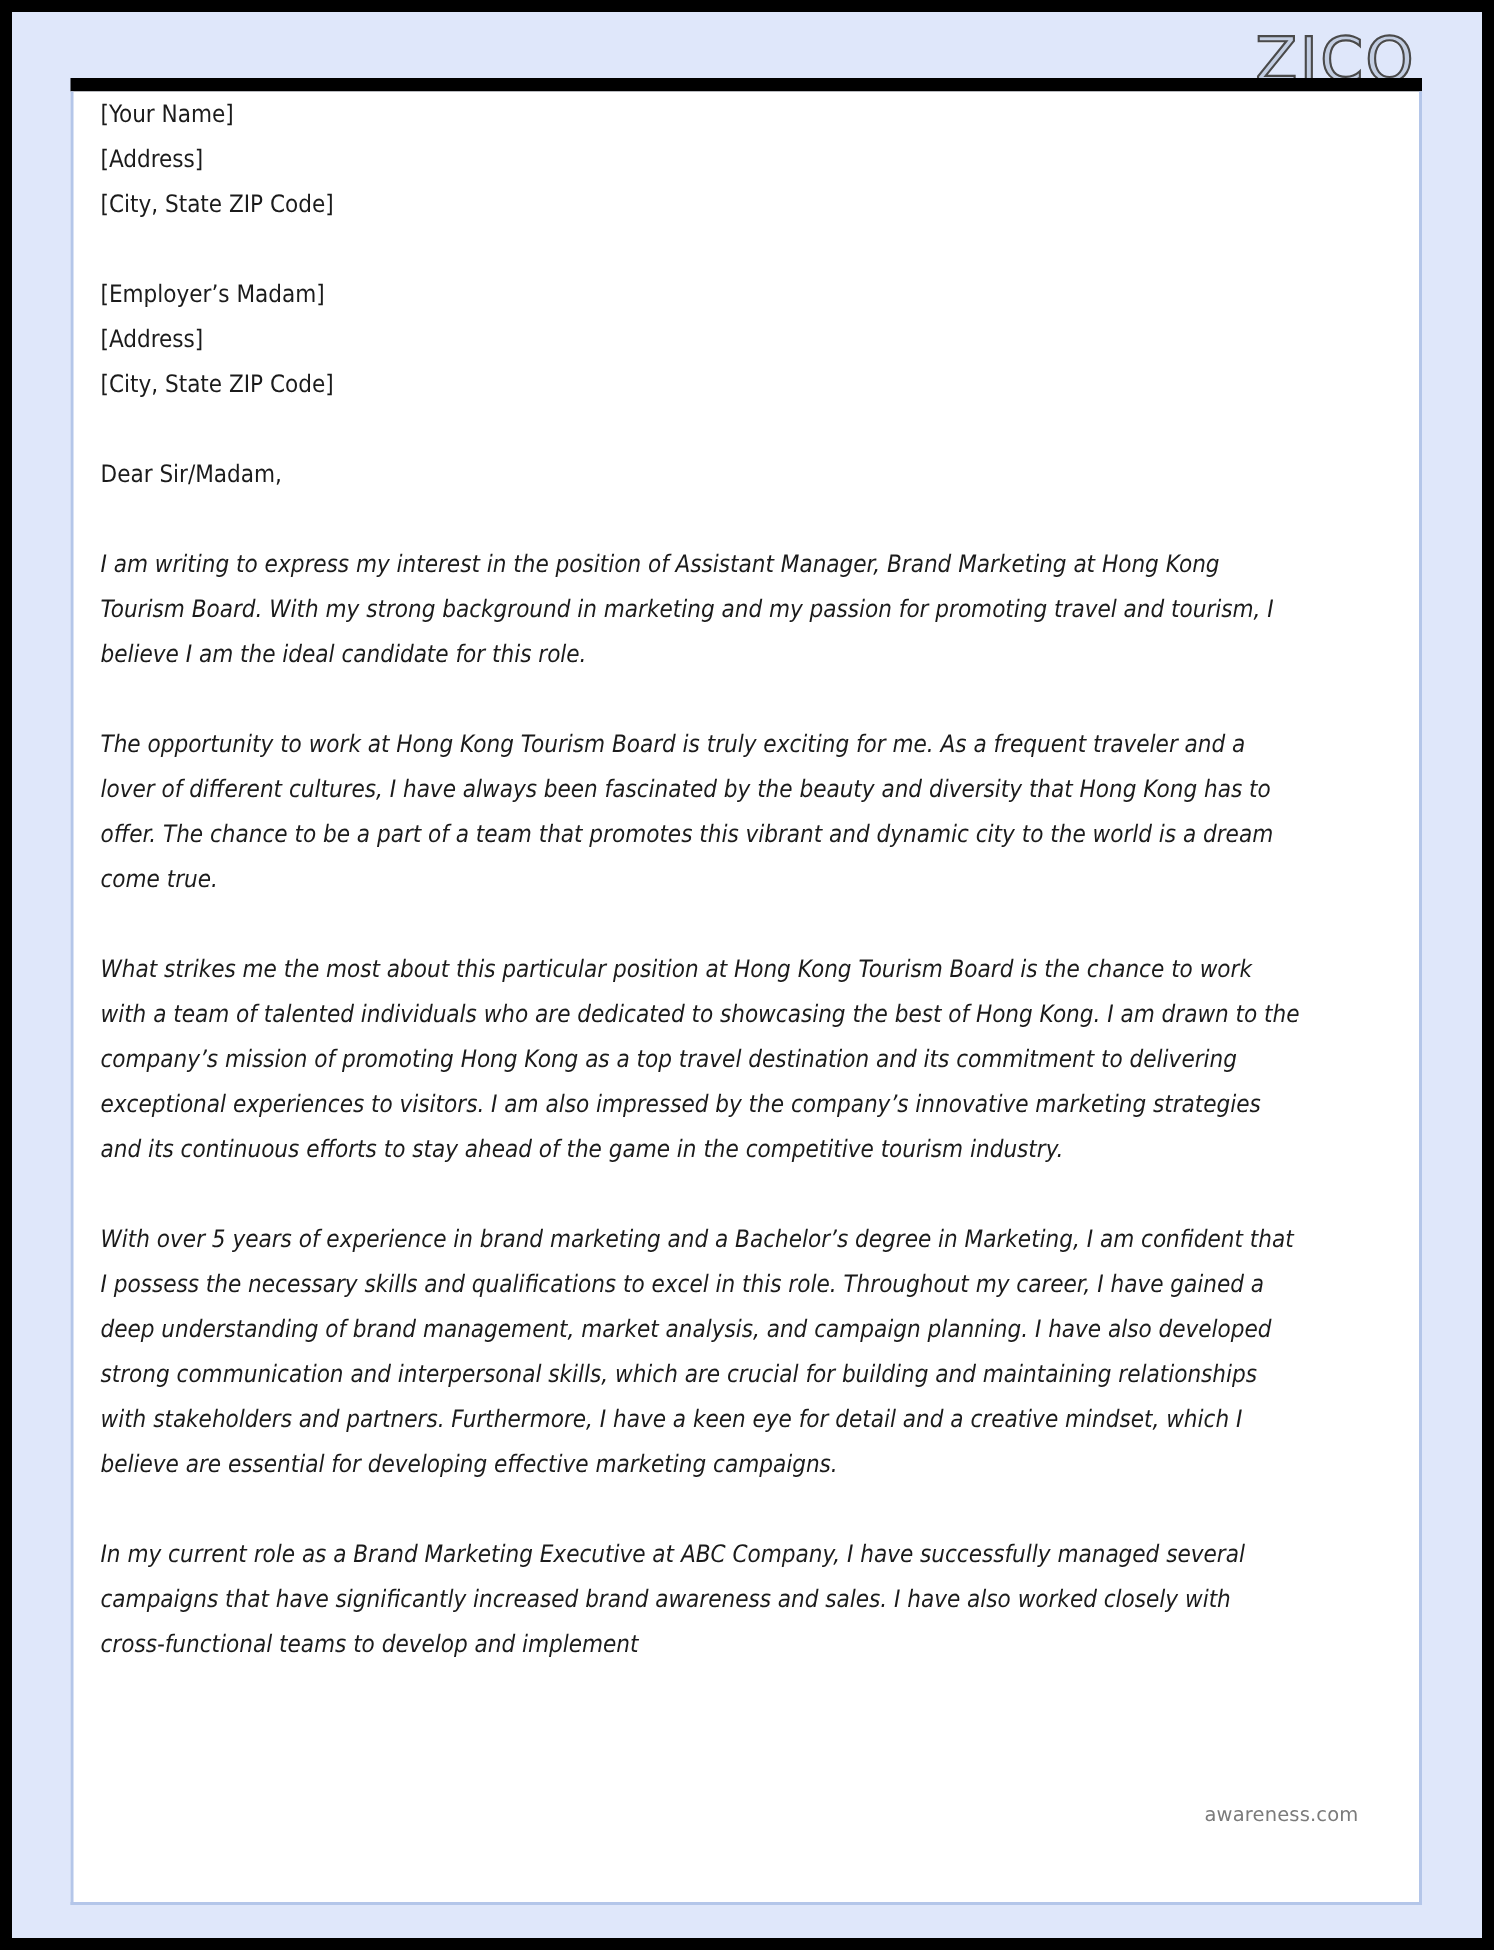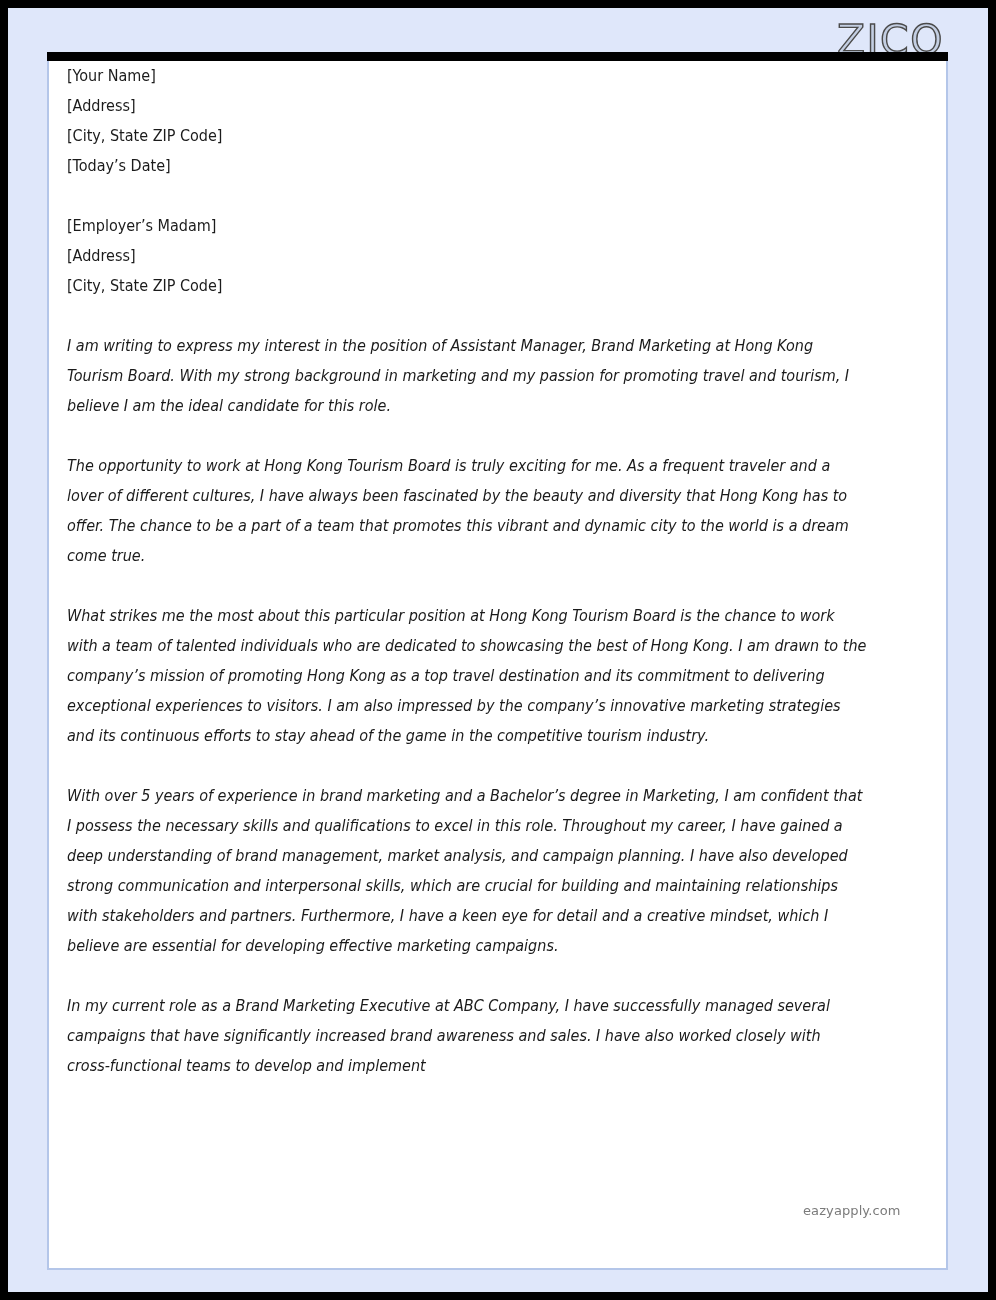--- a/index.html
+++ b/index.html
@@ -120,33 +120,35 @@
     <div class="page-topbar"></div>
     <div class="page-sheet"></div>
   </div>
 
   <div class="letter">
 
     <div class="block">
       <span class="line">[Your Name]</span>
       <span class="line">[Address]</span>
       <span class="line">[City, State ZIP Code]</span>
-      <span class="line">[Today’s Date]</span>
     </div>
 
     <div class="block gap">
       <span class="line">[Employer’s Madam]</span>
       <span class="line">[Address]</span>
       <span class="line">[City, State ZIP Code]</span>
     </div>
 
+    <div class="block gap">
+      <span class="line">Dear Sir/Madam,</span>
+    </div>
 
     <p class="para block gap">I am writing to express my interest in the position of Assistant Manager, Brand Marketing at Hong Kong Tourism Board. With my strong background in marketing and my passion for promoting travel and tourism, I believe I am the ideal candidate for this role.</p>
     <p class="para block gap">The opportunity to work at Hong Kong Tourism Board is truly exciting for me. As a frequent traveler and a lover of different cultures, I have always been fascinated by the beauty and diversity that Hong Kong has to offer. The chance to be a part of a team that promotes this vibrant and dynamic city to the world is a dream come true.</p>
     <p class="para block gap">What strikes me the most about this particular position at Hong Kong Tourism Board is the chance to work with a team of talented individuals who are dedicated to showcasing the best of Hong Kong. I am drawn to the company’s mission of promoting Hong Kong as a top travel destination and its commitment to delivering exceptional experiences to visitors. I am also impressed by the company’s innovative marketing strategies and its continuous efforts to stay ahead of the game in the competitive tourism industry.</p>
     <p class="para block gap">With over 5 years of experience in brand marketing and a Bachelor’s degree in Marketing, I am confident that I possess the necessary skills and qualifications to excel in this role. Throughout my career, I have gained a deep understanding of brand management, market analysis, and campaign planning. I have also developed strong communication and interpersonal skills, which are crucial for building and maintaining relationships with stakeholders and partners. Furthermore, I have a keen eye for detail and a creative mindset, which I believe are essential for developing effective marketing campaigns.</p>
     <p class="para block gap">In my current role as a Brand Marketing Executive at ABC Company, I have successfully managed several campaigns that have significantly increased brand awareness and sales. I have also worked closely with cross-functional teams to develop and implement</p>
 
   </div>
 
-  <div class="watermark">eazyapply.com</div>
+  <div class="watermark">awareness.com</div>
 
 </div>
 
 </body></html>

